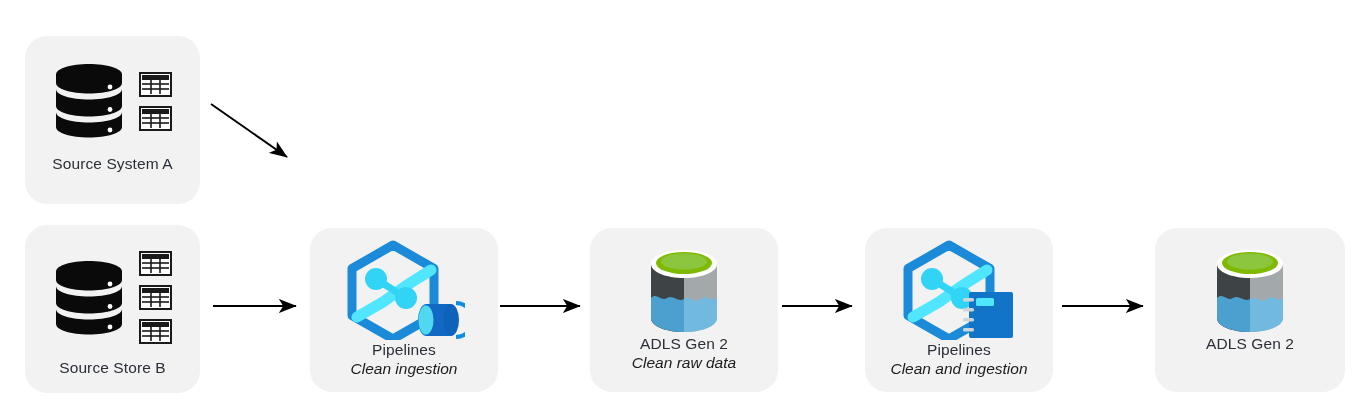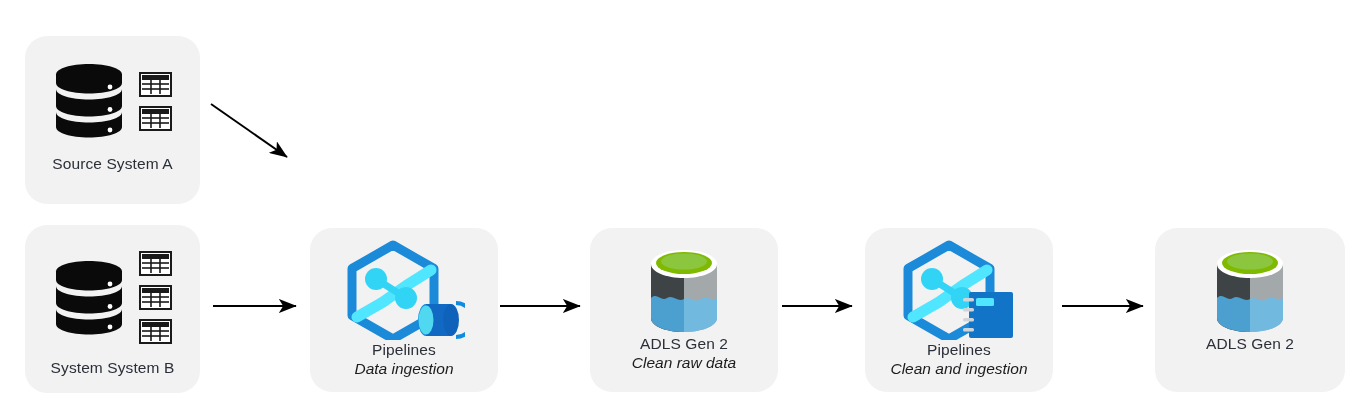--- a/index.html
+++ b/index.html
@@ -175,21 +175,21 @@
           <g stroke="#1a1a1a" stroke-width="1.6">
             <line x1="3" y1="12" x2="30" y2="12"></line>
             <line x1="3" y1="17" x2="30" y2="17"></line>
             <line x1="12" y1="3" x2="12" y2="22"></line>
             <line x1="21" y1="3" x2="21" y2="22"></line>
           </g>
         </svg>
       </div>
     </div>
     <div class="node-labels">
-      <div class="node-title">System System B</div>
+      <div class="node-title">Source Store B</div>
     </div>
   </div>
 
   <div class="node" id="node-pipelines">
     <div class="node-icon">
       <svg width="122" height="100" viewBox="0 0 122 100" xmlns="http://www.w3.org/2000/svg">
 
         <path d="M50 5 L91 28.5 L91 75.5 L50 99 L9 75.5 L9 28.5 Z" fill="none" stroke="#1b8ad8" stroke-width="9" stroke-linejoin="round"></path>
 
         <path d="M14 77 L40 62 L64 45 L88 30" fill="none" stroke="#50e6ff" stroke-width="11" stroke-linecap="round"></path>
@@ -203,21 +203,21 @@
           <rect x="83" y="64" width="25" height="32" fill="#0f62ba"></rect>
           <rect x="83" y="64" width="25" height="32" fill="#1269c4"></rect>
           <ellipse cx="83" cy="80" rx="7.5" ry="14.5" fill="#4fd8ef"></ellipse>
           <ellipse cx="108" cy="80" rx="8" ry="16" fill="#0f62ba"></ellipse>
           <path d="M113 63 A 17 17 0 0 1 113 97" fill="none" stroke="#0f8ce0" stroke-width="4"></path>
         </g>
       </svg>
     </div>
     <div class="node-labels">
       <div class="node-title">Pipelines</div>
-      <div class="node-sub">Data ingestion</div>
+      <div class="node-sub">Clean ingestion</div>
     </div>
   </div>
 
   <div class="node" id="node-adls-raw">
     <div class="node-icon">
       <svg width="78" height="86" viewBox="0 0 78 86" xmlns="http://www.w3.org/2000/svg">
 
         <path d="M6 16 L6 70 C6 78 21 84 39 84 C57 84 72 78 72 70 L72 16 Z" fill="#a3a8ab"></path>
         <path d="M6 16 L6 70 C6 78 20 84 39 84 L39 16 Z" fill="#3e4346"></path>
 

